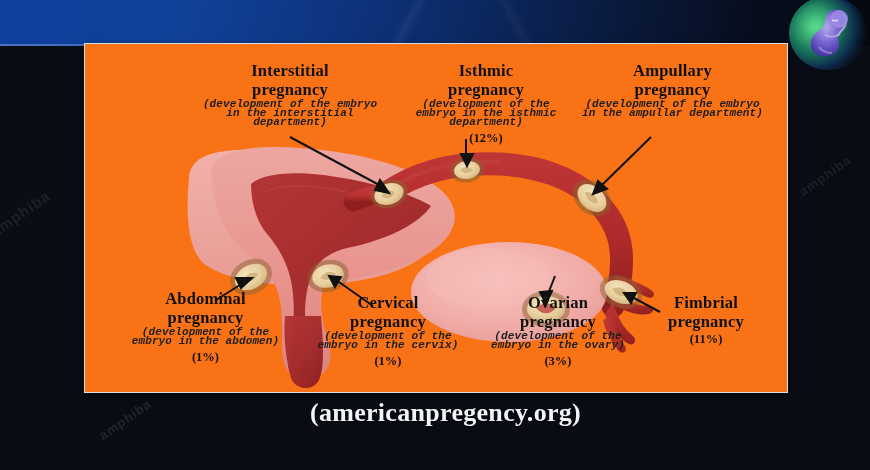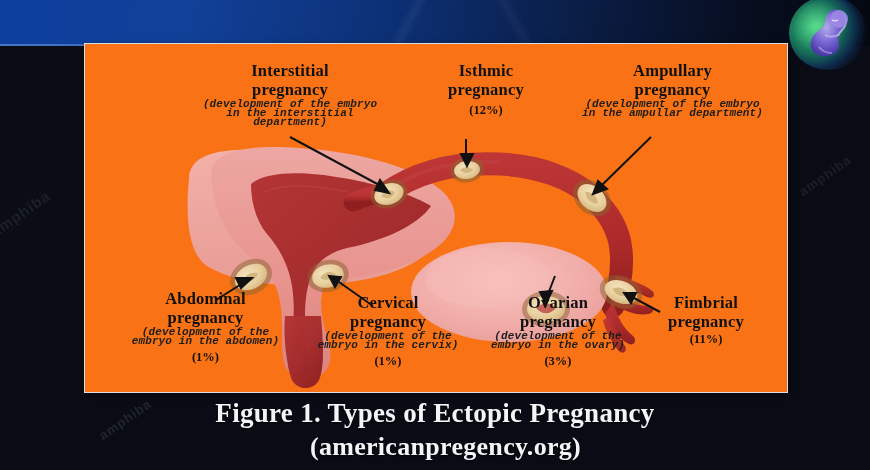--- a/index.html
+++ b/index.html
@@ -306,20 +306,21 @@
           <span>pregnancy</span>
         </div>
         <div class="t2">(development of the embryo in the interstitial department)</div>
       </div>
 
       <div class="lab" id="lab-isthmic">
         <div class="t1">
           <span>Isthmic</span><br>
           <span>pregnancy</span>
         </div>
+        <div class="t2">(development of the embryo in the isthmic department)</div>
         <div class="t3">(12%)</div>
       </div>
 
       <div class="lab" id="lab-ampullary">
         <div class="t1">
           <span>Ampullary</span><br>
           <span>pregnancy</span>
         </div>
         <div class="t2">(development of the embryo in the ampullar department)</div>
       </div>
@@ -357,17 +358,16 @@
           <span>pregnancy</span>
         </div>
         <div class="t2"></div>
         <div class="t3">(11%)</div>
       </div>
 
     </div>
   </div>
 
   <div class="caption">
-    <div class="l1">Figure 1. Types of Ectopic Pregnancy</div>
     <div class="l2">(americanpregency.org)</div>
   </div>
 
 </div>
 
 </body></html>

